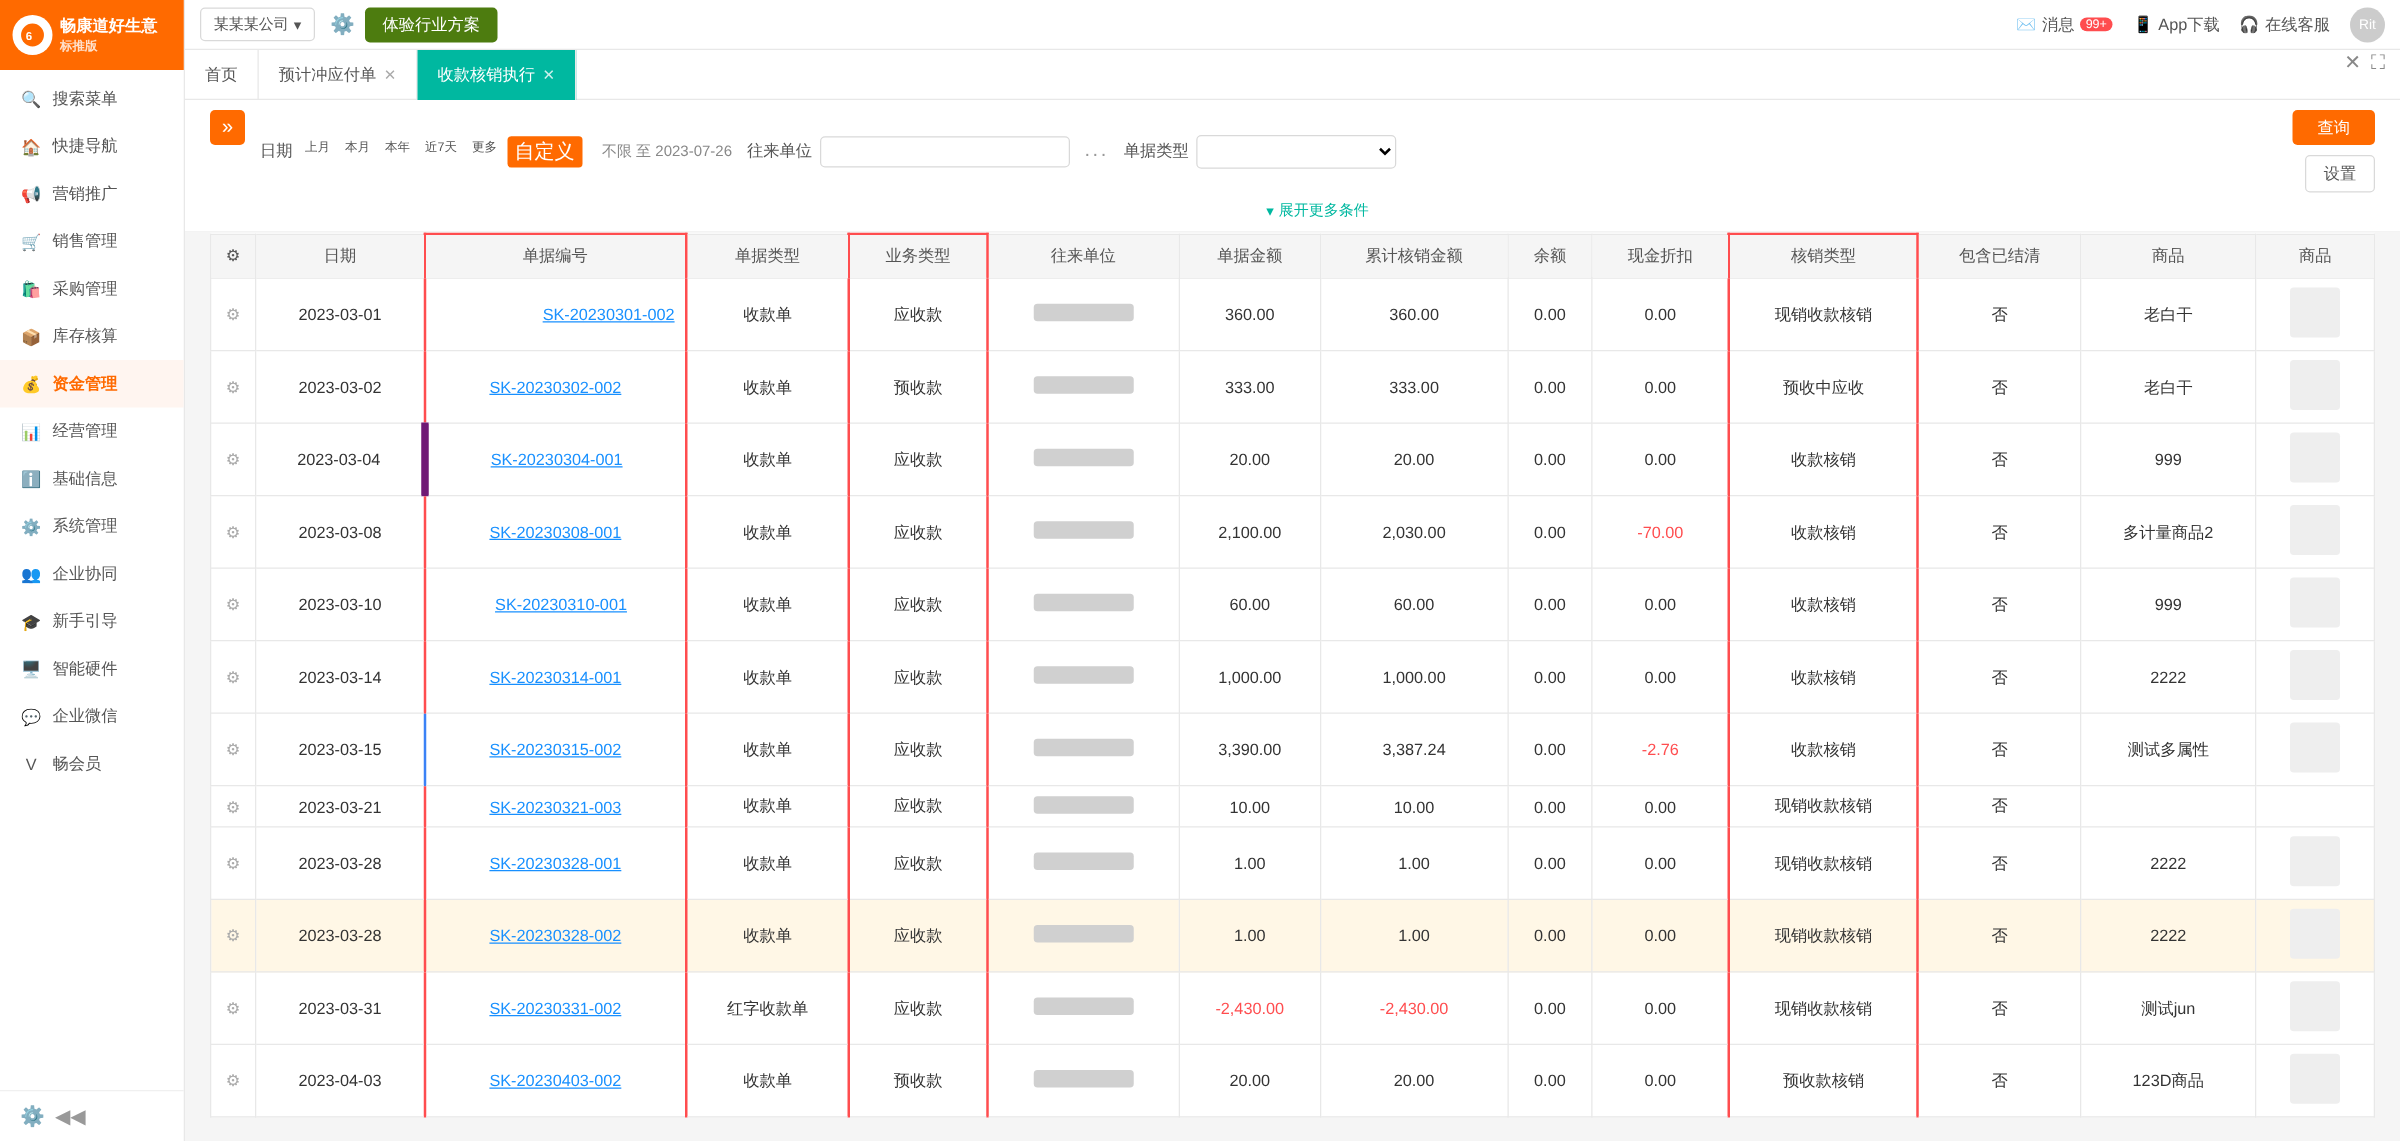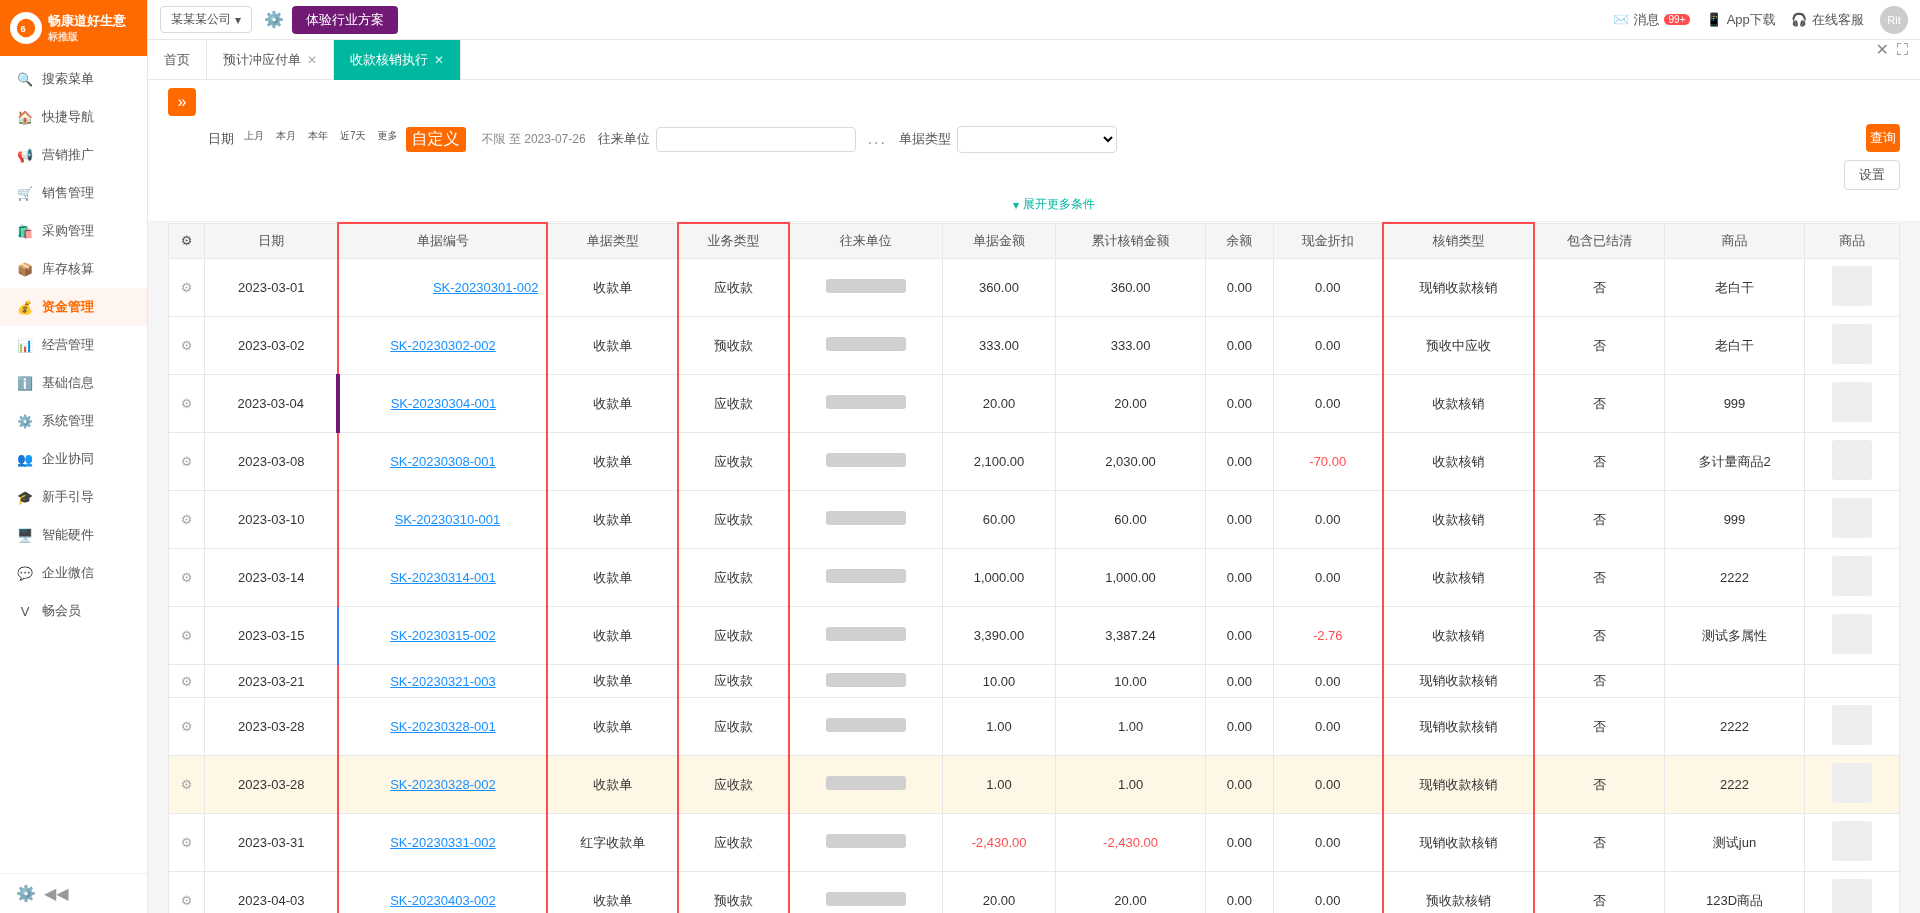--- a/index.html
+++ b/index.html
@@ -20,21 +20,21 @@
     .sidebar-footer { padding: 10px 16px; display: flex; align-items: center; gap: 8px; border-top: 1px solid #f0f0f0; }
     .sidebar-footer-btn { color: #999; cursor: pointer; font-size: 16px; }
 
     
     .main { flex: 1; display: flex; flex-direction: column; overflow: hidden; }
 
     
     .topbar { height: 40px; background: #fff; border-bottom: 1px solid #e8e8e8; display: flex; align-items: center; padding: 0 12px; gap: 8px; flex-shrink: 0; }
     .topbar-dropdown { display: flex; align-items: center; gap: 4px; border: 1px solid #d9d9d9; border-radius: 4px; padding: 4px 10px; font-size: 12px; color: #555; cursor: pointer; background: #fff; }
     .topbar-gear { color: #888; cursor: pointer; font-size: 16px; margin-left: 4px; }
-    .topbar-btn-primary { background: #701a75; color: #fff; border: none; border-radius: 4px; padding: 5px 14px; font-size: 13px; cursor: pointer; }
+    .topbar-btn-primary { background: #4d7c0f; color: #fff; border: none; border-radius: 4px; padding: 5px 14px; font-size: 13px; cursor: pointer; }
     .topbar-right { margin-left: auto; display: flex; align-items: center; gap: 16px; font-size: 13px; color: #555; }
     .topbar-right-item { display: flex; align-items: center; gap: 4px; cursor: pointer; }
     .badge { background: #ff4d4f; color: #fff; border-radius: 10px; font-size: 10px; padding: 0 5px; min-width: 18px; text-align: center; }
     .topbar-avatar { width: 28px; height: 28px; border-radius: 50%; background: #ccc; display: flex; align-items: center; justify-content: center; font-size: 11px; color: #fff; cursor: pointer; }
 
     
     .tabbar { height: 40px; background: #fff; border-bottom: 1px solid #e8e8e8; display: flex; align-items: flex-start; padding: 0 0 0 0; flex-shrink: 0; }
     .tab { display: flex; align-items: center; gap: 6px; padding: 0 16px; height: 40px; cursor: pointer; font-size: 13px; color: #555; border-right: 1px solid #e8e8e8; white-space: nowrap; }
     .tab.active { color: #fff; background: #00b8a0; }
     .tab-home { color: #555; }
@@ -57,21 +57,21 @@
     .filter-bar { padding: 8px 20px; background: #fff; border-bottom: 1px solid #f0f0f0; flex-shrink: 0; }
     .filter-row { display: flex; align-items: center; gap: 12px; flex-wrap: wrap; }
     .filter-item { display: flex; align-items: center; gap: 6px; }
     .filter-label { color: #555; font-size: 13px; white-space: nowrap; }
     .filter-date-btns { display: flex; gap: 4px; }
     .filter-date-btn { color: #555; cursor: pointer; font-size: 10px; padding: 2px 4px; }
     .filter-date-btn.custom { color: #fff; background: #ff6a00; border-radius: 3px; padding: 2px 6px; font-size: 16px; }
     .filter-date-range { color: #888; font-size: 12px; margin-left: 4px; }
     .filter-input { border: 1px solid #d9d9d9; border-radius: 4px; padding: 4px 10px; font-size: 13px; width: 200px; outline: none; }
     .filter-select { border: 1px solid #d9d9d9; border-radius: 4px; padding: 4px 10px; font-size: 13px; width: 160px; outline: none; background: #fff; }
-    .btn-query { background: #ff6a00; color: #fff; border: none; border-radius: 4px; padding: 5px 4px; font-size: 13px; cursor: pointer; margin-top: 36px; }
+    .btn-query { background: #ff6a00; color: #fff; border: none; border-radius: 4px; padding: 5px 20px; font-size: 13px; cursor: pointer; }
     .btn-settings { border: 1px solid #d9d9d9; border-radius: 4px; padding: 5px 14px; font-size: 13px; color: #555; cursor: pointer; background: #fff; display: block; margin-top: 4px; }
     .filter-expand { display: flex; align-items: center; justify-content: center; margin-top: 4px; }
     .filter-expand-btn { color: #00b8a0; font-size: 12px; cursor: pointer; display: flex; align-items: center; gap: 4px; }
     .filter-divider-icon { width: 28px; height: 28px; background: #ff6a00; border-radius: 4px; display: flex; align-items: center; justify-content: center; color: #fff; font-size: 16px; cursor: pointer; flex-shrink: 0; }
     .filter-dots { color: #999; letter-spacing: 2px; font-size: 16px; }
     .filter-right-actions { display: flex; flex-direction: column; align-items: flex-end; gap: 4px; margin-left: auto; }
 
     
     .table-container { flex: 1; overflow: auto; padding: 0 20px 10px; }
     table { width: 100%; border-collapse: collapse; background: #fff; font-size: 13px; min-width: 1500px; }
@@ -321,21 +321,21 @@
       <td style="border-left:2px solid #ff4d4f; border-right:2px solid #ff4d4f;">预收中应收</td>
       <td>否</td>
       <td>老白干</td>
       <td style="min-width:60px;">
         <span style="display:inline-block;width:40px;height:40px;background:#eee;border-radius:3px;"></span>
       </td>
     </tr>
             <tr>
       <td class="gear-icon-cell">⚙</td>
       <td>2023-03-04</td>
-      <td style="border-left:4px solid #701a75; border-right:2px solid #ff4d4f;"><span class="link-cell">SK-20230304-001</span></td>
+      <td style="border-left:6px solid #701a75; border-right:2px solid #ff4d4f;"><span class="link-cell">SK-20230304-001</span></td>
       <td>收款单</td>
       <td style="border-left:2px solid #ff4d4f; border-right:2px solid #ff4d4f;">应收款</td>
       <td><span style="display:inline-block;width:80px;height:14px;background:#d0d0d0;border-radius:3px;"></span></td>
       <td class="">20.00</td>
       <td class="">20.00</td>
       <td>0.00</td>
       <td class="">0.00</td>
       <td style="border-left:2px solid #ff4d4f; border-right:2px solid #ff4d4f;">收款核销</td>
       <td>否</td>
       <td>999</td>

